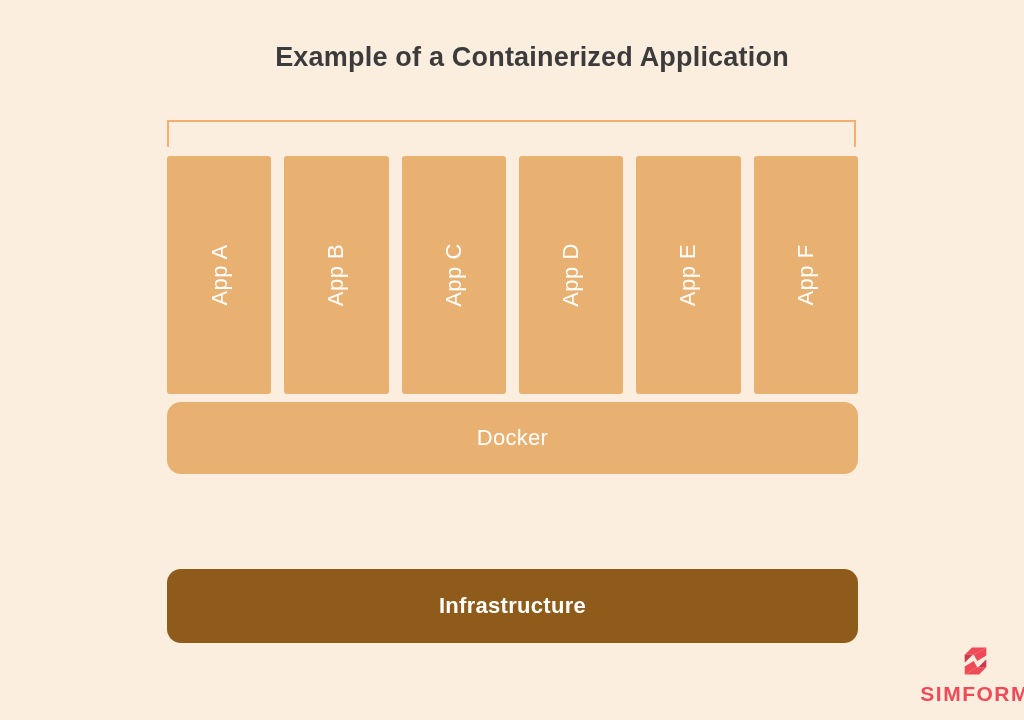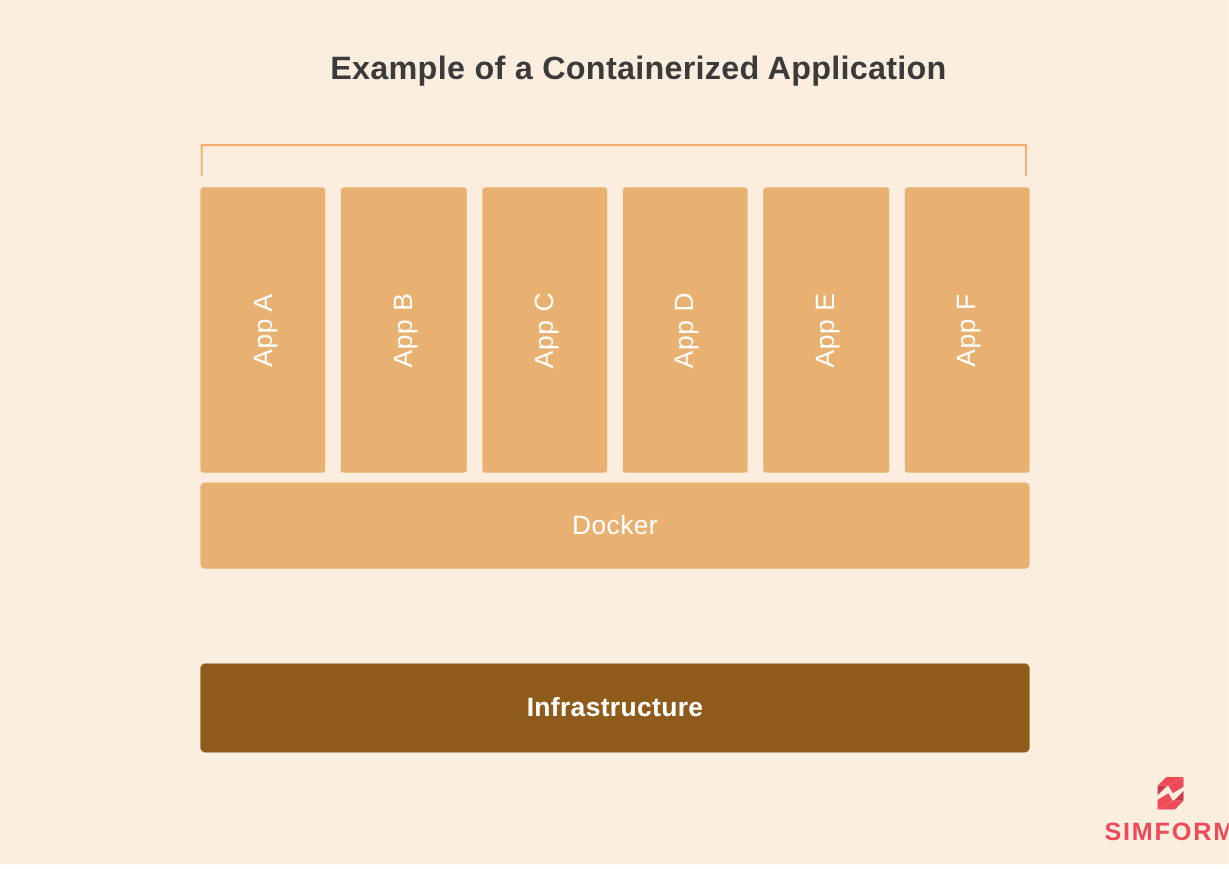--- a/index.html
+++ b/index.html
@@ -32,27 +32,27 @@
     flex:1;background:#E9B171;border-radius:3px;
     display:flex;align-items:center;justify-content:center;
   }
   .app .vtext{
     transform:rotate(-90deg);
     color:#FFFFFF;font-size:22px;white-space:nowrap;
     letter-spacing:.5px;
   }
   .layer{
     position:absolute;left:167px;width:691px;
-    border-radius:4px;
+    border-radius:14px;
     display:flex;align-items:center;justify-content:center;
     color:#FFFFFF;font-size:22px;letter-spacing:.3px;
   }
   .layer-docker{top:402px;height:72px;background:#E9B171;}
   .layer-hostos{top:481px;height:73px;background:#FDC79B;}
-  .layer-infra{top:553px;height:74px;background:#8E5B1B;font-weight:bold;}
+  .layer-infra{top:569px;height:74px;background:#8E5B1B;font-weight:bold;}
   .logo{
     position:absolute;right:34px;bottom:14px;
     display:flex;align-items:center;gap:6px;flex-direction:column;
   }
   .logo-text{
     color:#EE4A57;font-weight:bold;font-size:21px;
     letter-spacing:1.5px;
   }
 </style>
 </head>

